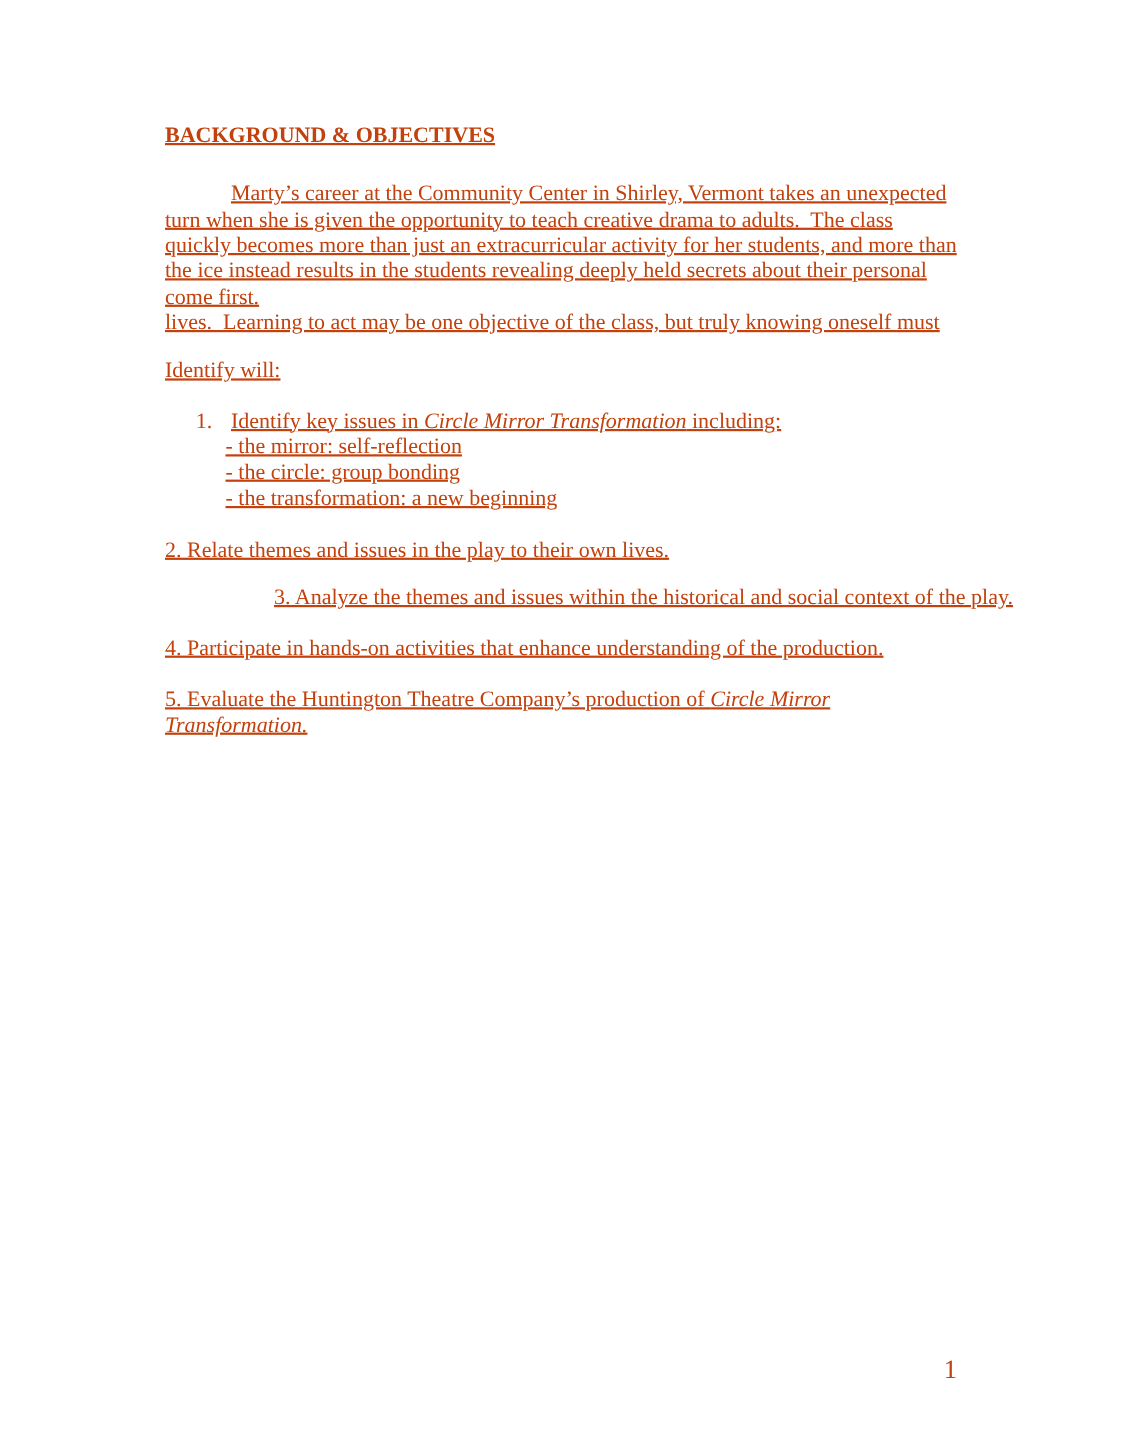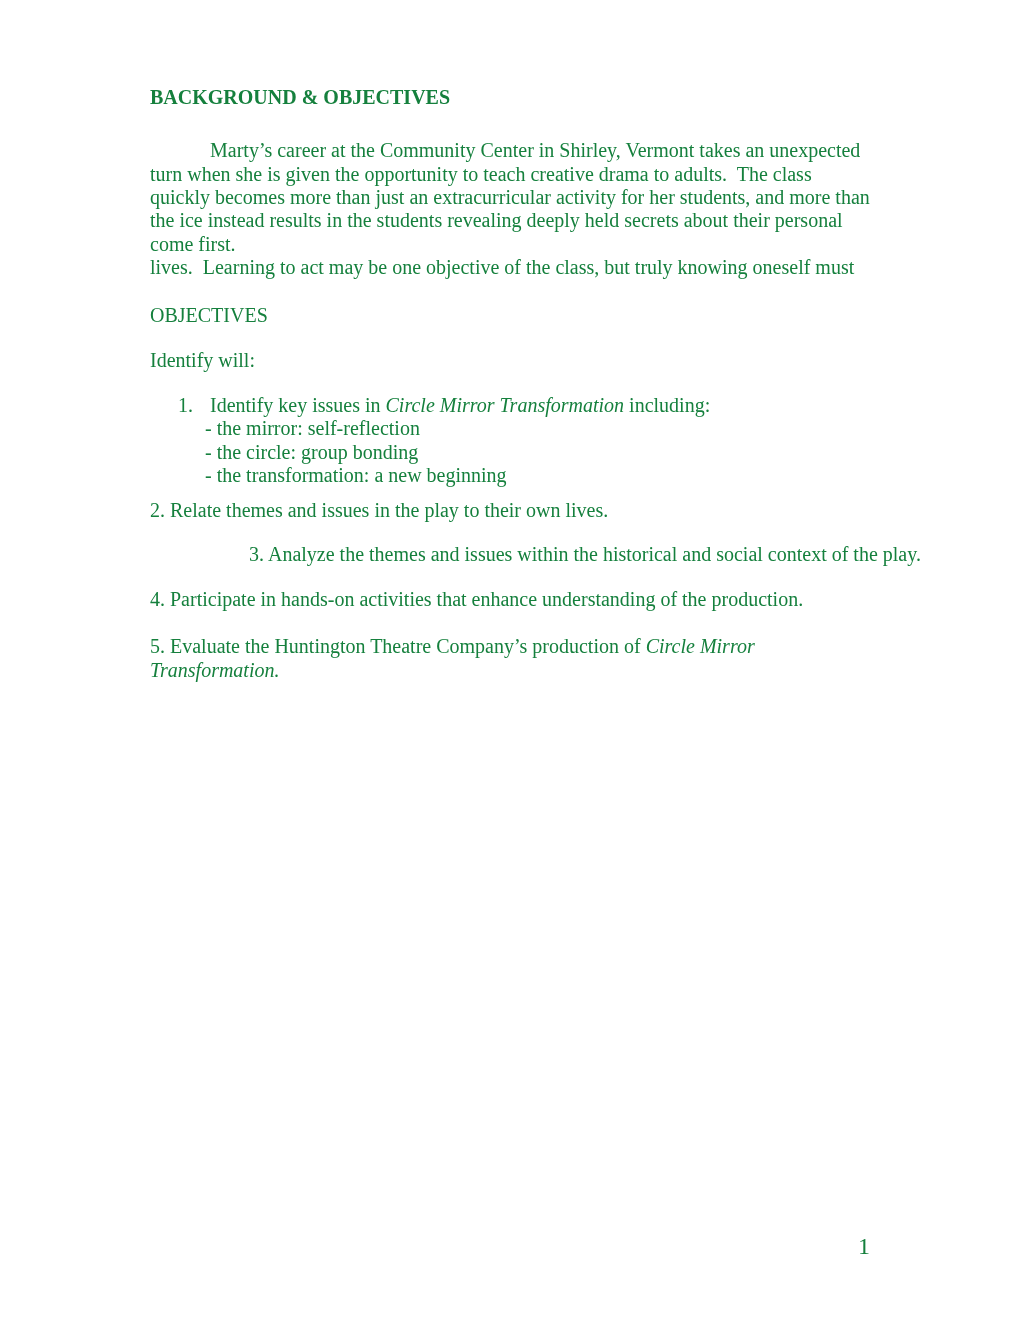--- a/index.html
+++ b/index.html
@@ -5,42 +5,43 @@
   html, body {
     margin: 0;
     padding: 0;
     background: #ffffff;
   }
   .page {
     position: relative;
     width: 1020px;
     height: 1320px;
     background: #ffffff;
-    color: #15803d;
+    color: #c2410c;
     font-family: "Liberation Serif", serif;
     font-size: 20px;
     line-height: 23.33px;
     box-sizing: border-box;
-    padding: 86px 0 0 150px;
+    padding: 112px 0 0 150px;
     overflow: hidden;
+    text-decoration: underline;
   }
   .line { white-space: pre; }
   .doc-title {
     font-weight: bold;
     white-space: pre;
   }
   .para { margin-top: 30px; }
   .indent { text-indent: 60px; }
   .heading2 { margin-top: 25px; }
   .lead { margin-top: 21px; }
   .list1 { margin-top: 22px; }
   .li-main { position: relative; padding-left: 60px; }
   .num { position: absolute; left: 28px; top: 0; }
   .sub { padding-left: 55px; }
-  .obj2 { margin-top: 12px; }
+  .obj2 { margin-top: 24px; }
   .obj3 { margin-top: 20px; text-align: center; }
   .obj4 { margin-top: 22px; }
   .obj5 { margin-top: 24px; }
   .italic { font-style: italic; }
   .page-number {
     position: absolute;
     left: 858px;
     top: 1234px;
     font-size: 24px;
     line-height: 1;
@@ -55,21 +56,20 @@
 
   <div class="para">
     <div class="line indent">Marty’s career at the Community Center in Shirley, Vermont takes an unexpected</div>
     <div class="line">turn when she is given the opportunity to teach creative drama to adults.  The class</div>
     <div class="line">quickly becomes more than just an extracurricular activity for her students, and more than</div>
     <div class="line">the ice instead results in the students revealing deeply held secrets about their personal</div>
     <div class="line">come first.</div>
     <div class="line">lives.  Learning to act may be one objective of the class, but truly knowing oneself must</div>
   </div>
 
-  <div class="line heading2">OBJECTIVES</div>
 
   <div class="line lead">Identify will:</div>
 
   <div class="list1">
     <div class="line li-main"><span class="num">1.</span><span>Identify key issues in </span><span class="italic">Circle Mirror Transformation</span><span> including:</span></div>
     <div class="line sub">- the mirror: self-reflection</div>
     <div class="line sub">- the circle: group bonding</div>
     <div class="line sub">- the transformation: a new beginning</div>
   </div>
 

